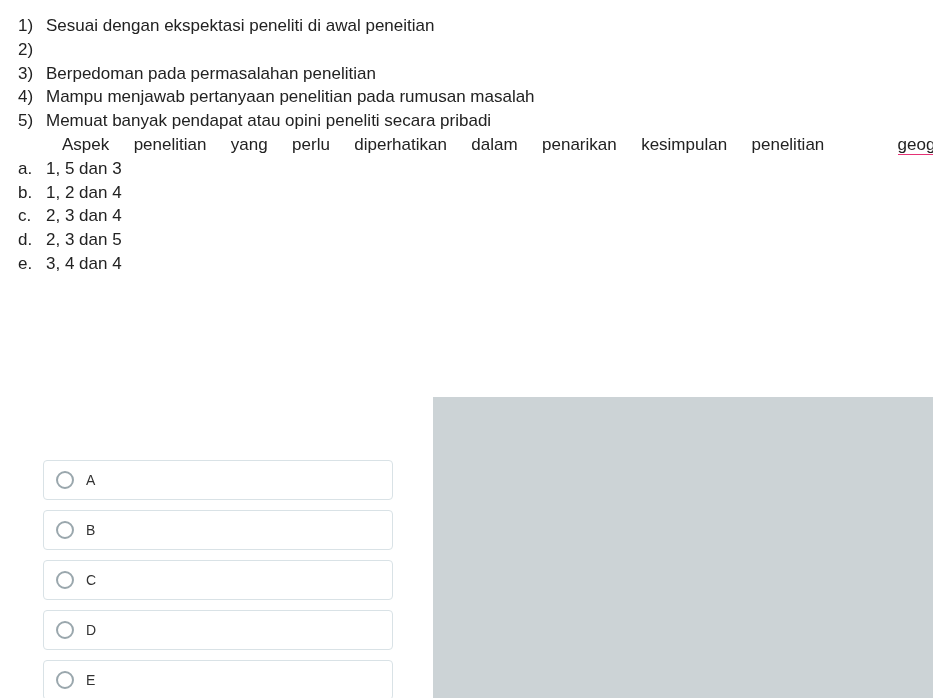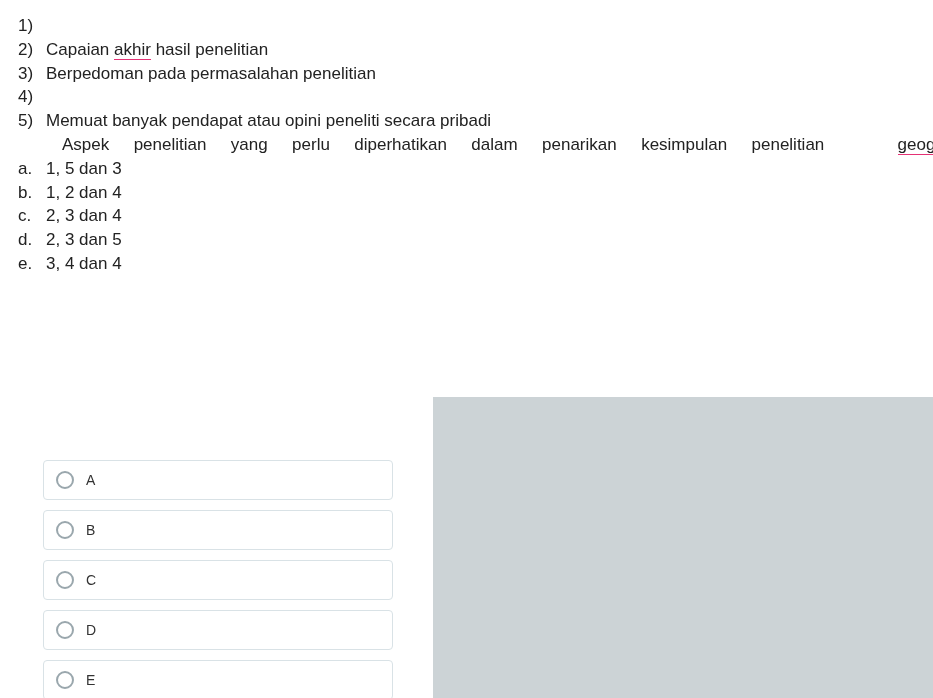--- a/index.html
+++ b/index.html
@@ -99,33 +99,32 @@
     }
   </style>
 </head>
 <body>
 
 <div class="question-area">
 
   <ul class="numbered-list">
     <li>
       <span class="num-marker">1)</span>
+      <span>Sesuai dengan ekspektasi peneliti di awal peneitian</span>
     </li>
     <li>
       <span class="num-marker">2)</span>
-      <span>
-        <span>Capaian </span><span class="underline-red">akhir</span><span> hasil penelitian</span>
-      </span>
     </li>
     <li>
       <span class="num-marker">3)</span>
       <span>Berpedoman pada permasalahan penelitian</span>
     </li>
     <li>
       <span class="num-marker">4)</span>
+      <span>Mampu menjawab pertanyaan penelitian pada rumusan masalah</span>
     </li>
     <li>
       <span class="num-marker">5)</span>
       <span>Memuat banyak pendapat atau opini peneliti secara pribadi</span>
     </li>
   </ul>
 
   <div class="justify-line">
     <span>Aspek penelitian yang perlu diperhatikan dalam penarikan kesimpulan penelitian</span>
     <span>&nbsp;</span>

